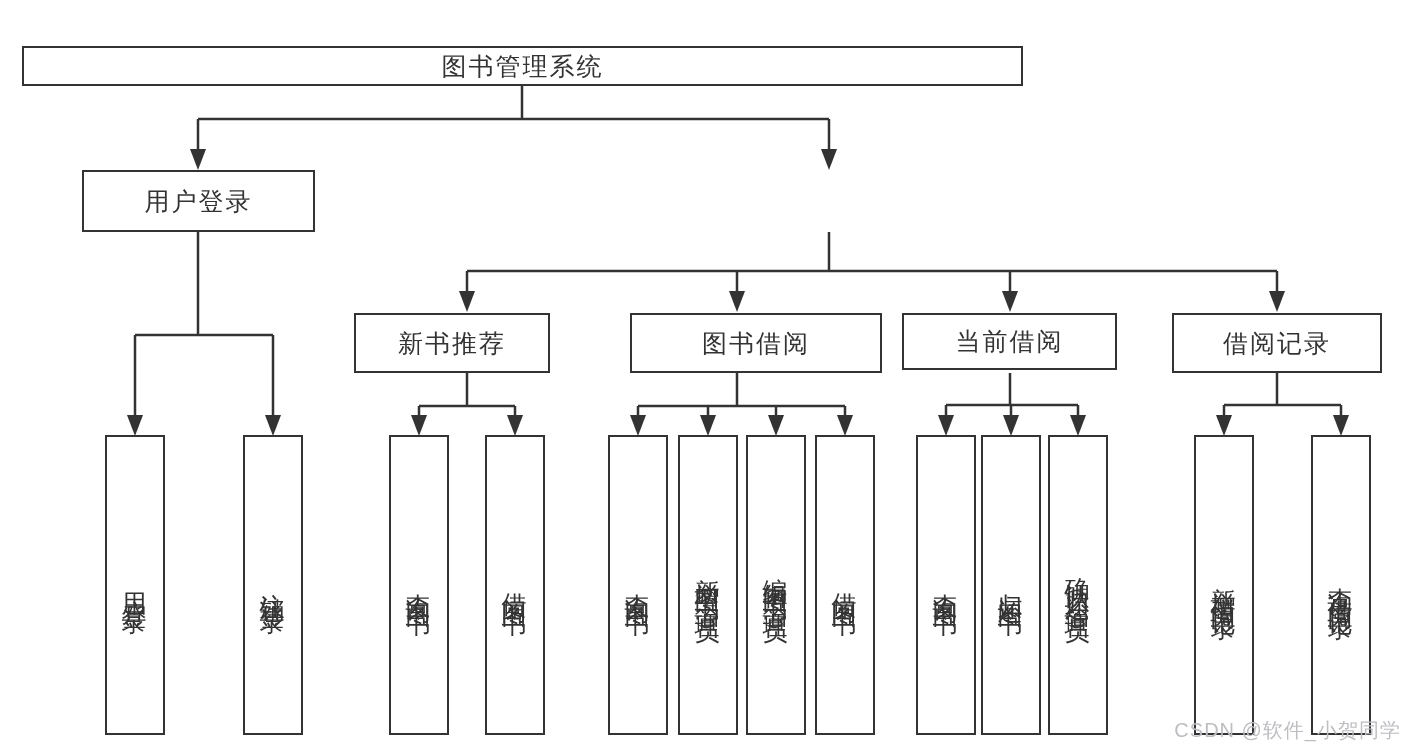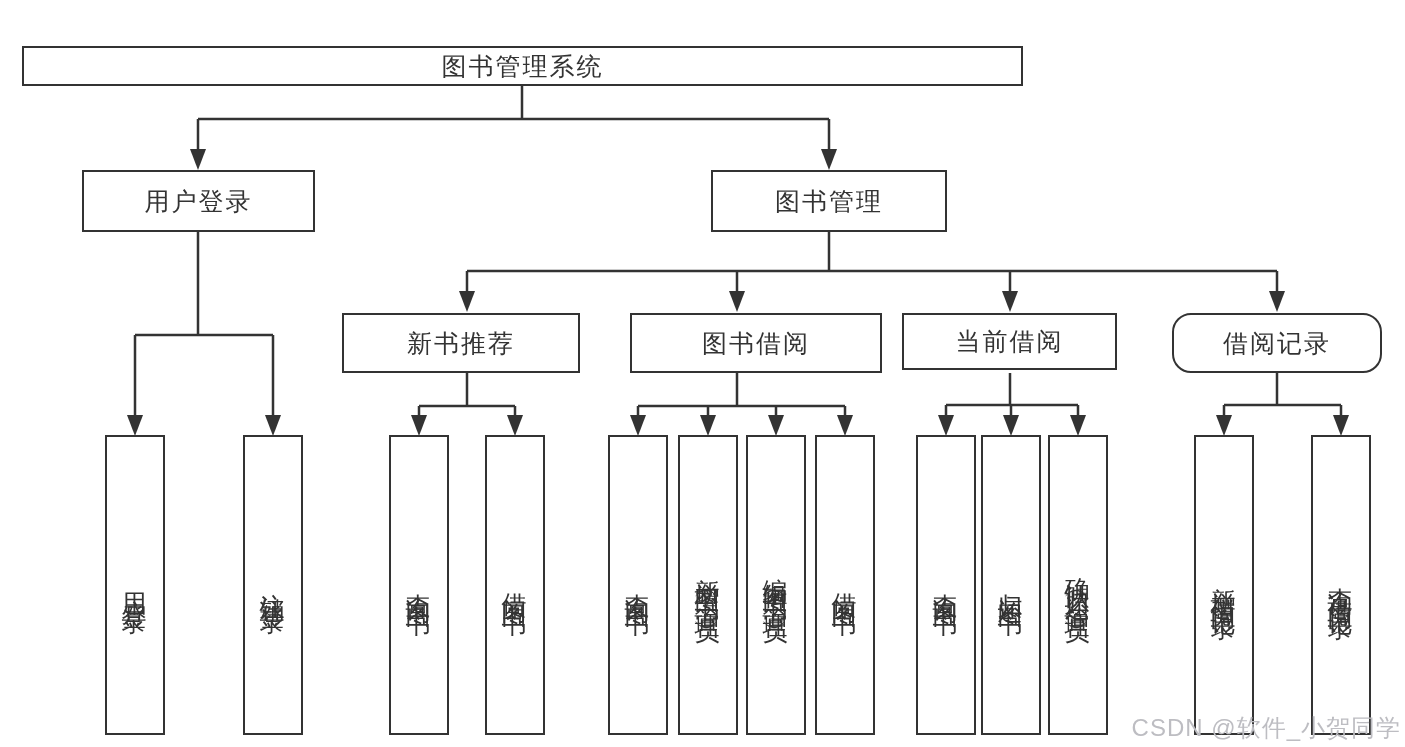--- a/index.html
+++ b/index.html
@@ -29,21 +29,21 @@
     writing-mode:vertical-rl;
     text-orientation:mixed;
     top:435px;height:300px;width:60px;
     letter-spacing:6px;
     white-space:normal;
   }
   #watermark{
     position:absolute;
     right:4px;bottom:3px;
     z-index:5;
-    font-size:24px;
+    font-size:20px;
     letter-spacing:1px;
     color:var(--watermark,#bdbdc2);
   }
 </style>
 </head>
 <body>
 
 <div id="canvas">
 
   <svg id="connectors" width="1405" height="747" viewBox="0 0 1405 747" xmlns="http://www.w3.org/2000/svg">
@@ -71,26 +71,25 @@
     <polygon class="carrow" points="938,415 954,415 946,436"></polygon>
     <polygon class="carrow" points="1003,415 1019,415 1011,436"></polygon>
     <polygon class="carrow" points="1070,415 1086,415 1078,436"></polygon>
     <polygon class="carrow" points="1216,415 1232,415 1224,436"></polygon>
     <polygon class="carrow" points="1333,415 1349,415 1341,436"></polygon>
   </svg>
 
   <div class="node" style="left:22px;top:14px;width:1001px;height:40px;margin-top:32px;">图书管理系统</div>
 
   <div class="node" style="left:82px;top:170px;width:233px;height:62px;">用户登录</div>
-  <div class="node" style="left:711px;top:170px;width:236px;height:62px;">图书管理</div>
 
-  <div class="node" style="left:342px;top:313px;width:238px;height:60px;">新书推荐</div>
+  <div class="node" style="left:354px;top:313px;width:196px;height:60px;">新书推荐</div>
   <div class="node" style="left:630px;top:313px;width:252px;height:60px;">图书借阅</div>
   <div class="node" style="left:902px;top:313px;width:215px;height:57px;">当前借阅</div>
-  <div class="node" style="left:1172px;top:313px;width:210px;height:60px;border-radius:19px;">借阅记录</div>
+  <div class="node" style="left:1172px;top:313px;width:210px;height:60px;">借阅记录</div>
 
   <div class="node leaf" style="left:105px;">用户登录</div>
   <div class="node leaf" style="left:243px;">注销登录</div>
 
   <div class="node leaf" style="left:389px;">查询图书</div>
   <div class="node leaf" style="left:485px;">借阅图书</div>
 
   <div class="node leaf" style="left:608px;">查询图书</div>
   <div class="node leaf" style="left:678px;">新增图书（管理员）</div>
   <div class="node leaf" style="left:746px;">编辑图书（管理员）</div>

